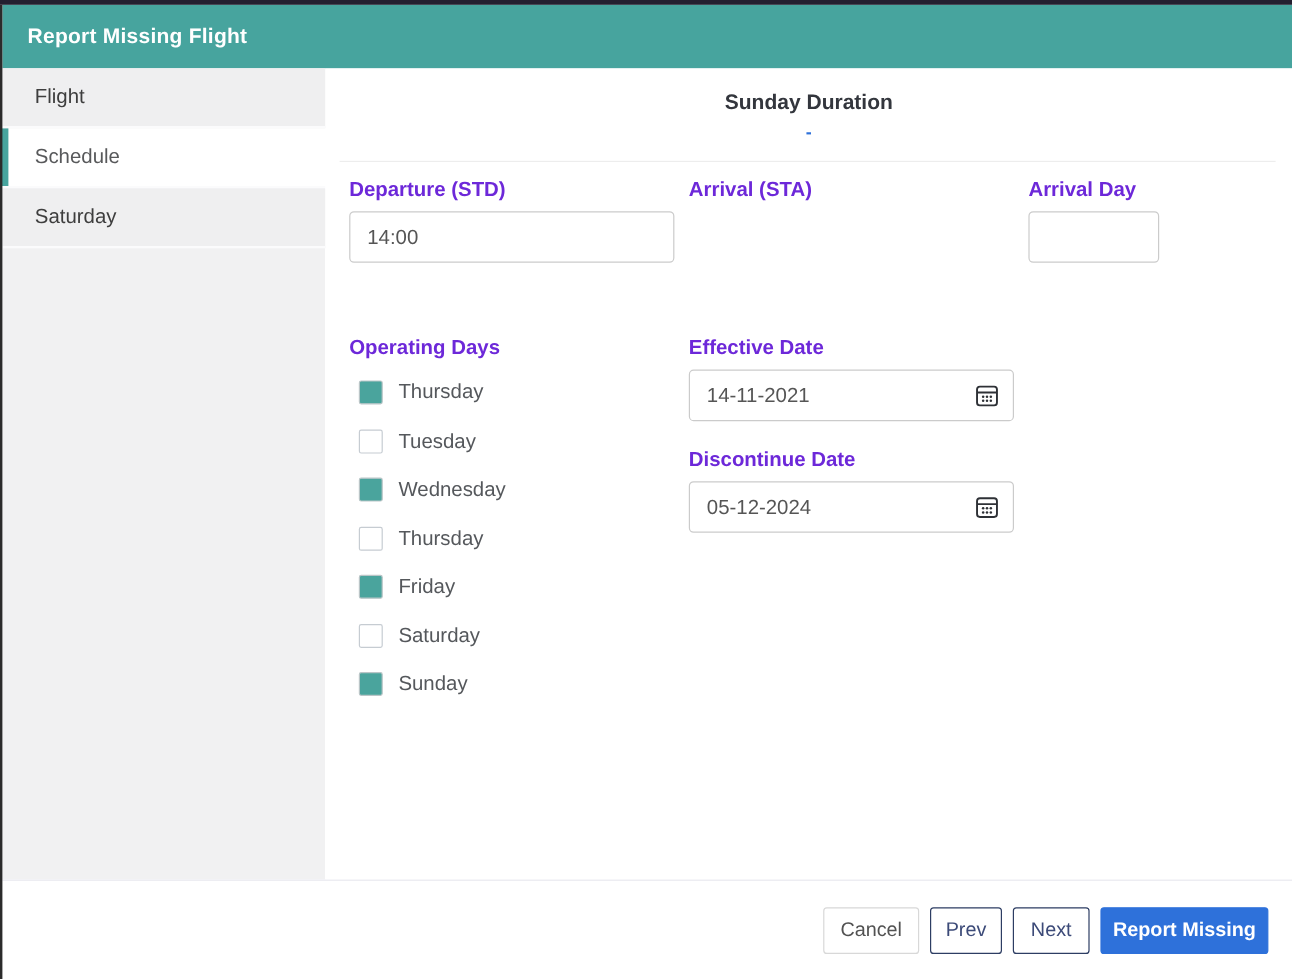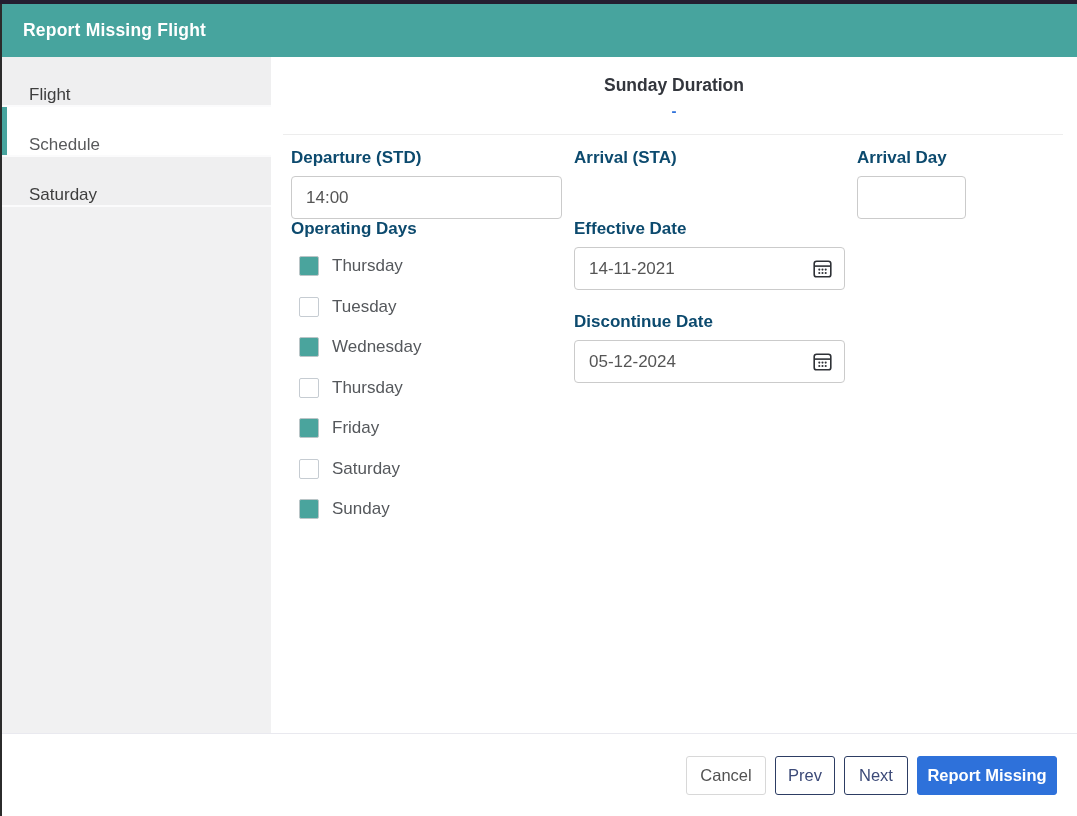--- a/index.html
+++ b/index.html
@@ -30,21 +30,21 @@
     padding-left:21px;
     font-size:17.5px; font-weight:600;
     letter-spacing:.2px;
   }
   .dlg-body { flex:1 1 auto; display:flex; min-height:0; }
 
   .sidebar { width:269px; flex:0 0 269px; background:#f1f1f2; }
   .tab {
     position:relative;
     height:50px;
-    display:flex; align-items:flex-end;
+    display:flex; align-items:center;
     padding-left:27px;
     font-size:17px; color:#3e3e3e;
     background:#efeff0;
     border-bottom:2px solid #fbfbfc;
     cursor:pointer;
     user-select:none;
   }
   .tab.active { background:#ffffff; color:#58595b; }
   .tab.active::before {
     content:""; position:absolute; left:-2px; top:0; bottom:0; width:7px;
@@ -63,37 +63,38 @@
   }
   .hdivider { border:0; border-top:1px solid #ededed; margin:15px -6px 0 -8px; }
 
   .form-grid {
     display:grid;
     grid-template-columns:271px 271px 109px;
     column-gap:12px;
     margin-top:13px;
   }
   .field-label {
-    font-size:17px; font-weight:600; color:#0c4a6e;
+    font-size:17px; font-weight:600; color:#6d28d9;
     margin-bottom:8px;
   }
   .text-input {
     width:100%; height:43px;
     border:1px solid #cbcbcb; border-radius:4px;
     padding:0 14px;
     font-size:17px; color:#555;
     font-family:inherit;
     background:#fff;
     outline:none;
   }
 
   .form-grid2 {
     display:grid;
     grid-template-columns:271px 271px;
     column-gap:12px;
+    margin-top:61px;
     align-items:start;
   }
 
   .day-row { display:flex; align-items:center; height:40.5px; cursor:pointer; }
   .od-label { margin-bottom:7px; }
   .checkbox {
     width:20px; height:20px; flex:0 0 20px;
     border:1px solid #c6ccd2; border-radius:2px;
     background:#fff;
     margin:0 13px 0 8px;

